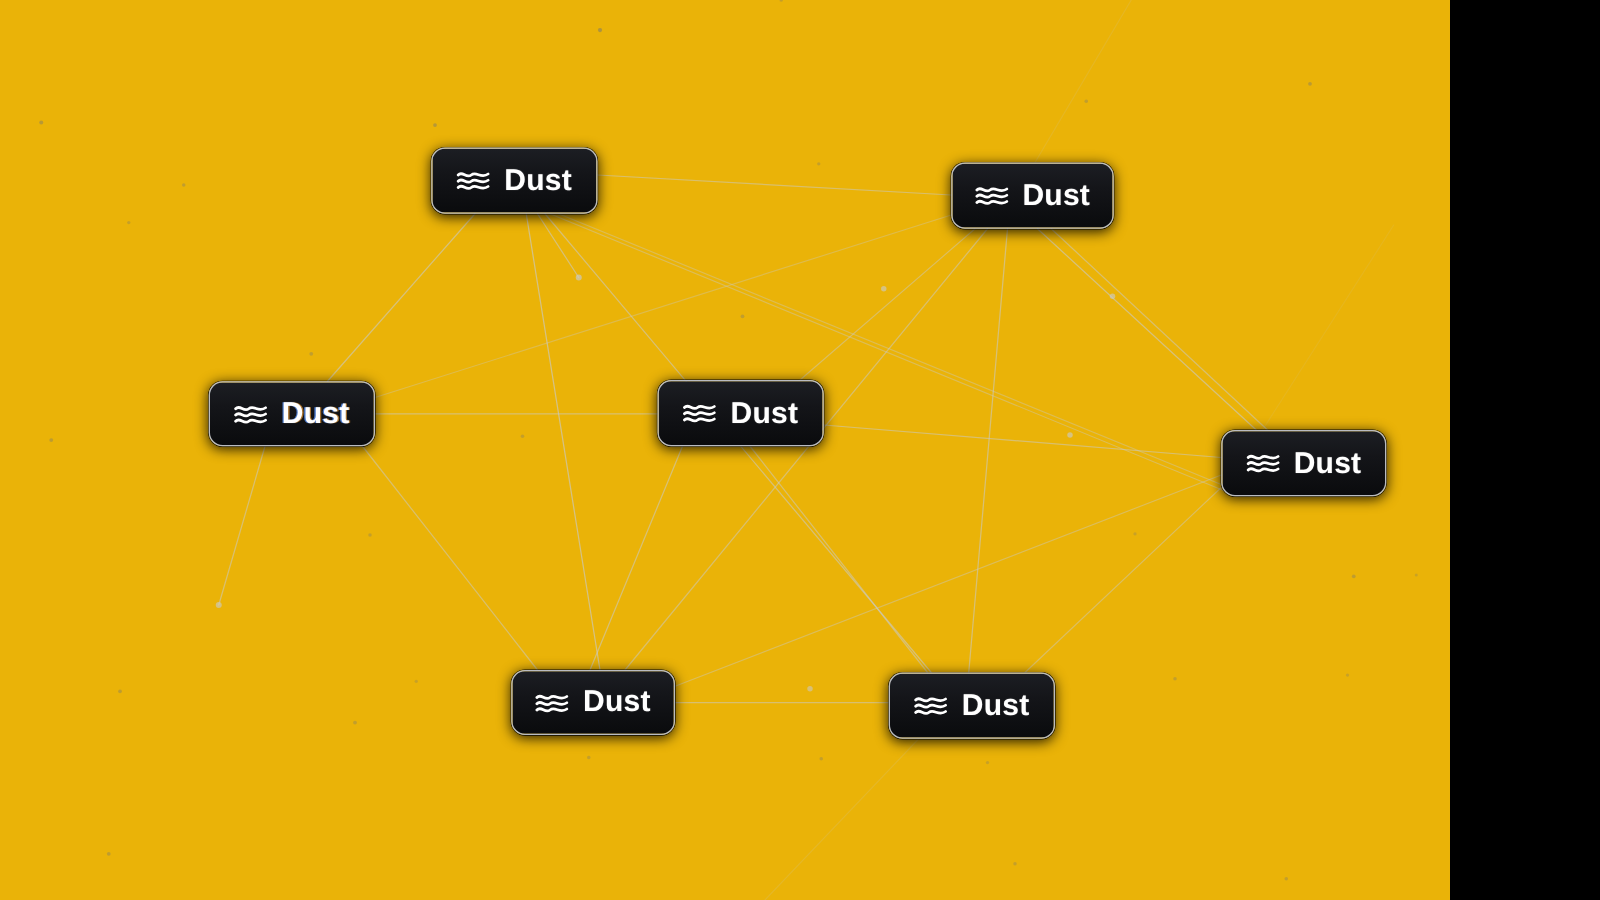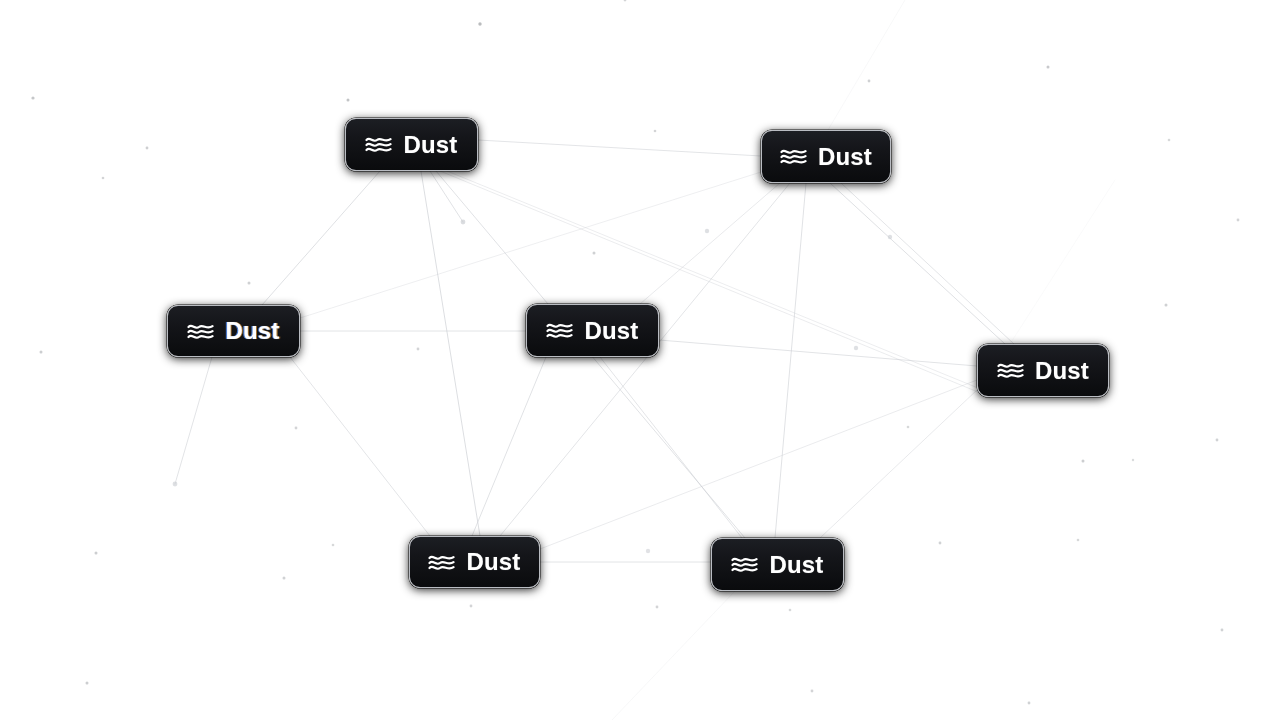--- a/index.html
+++ b/index.html
@@ -9,23 +9,23 @@
     background: #000000;
   }
   body {
     width: 1280px;
     height: 720px;
     overflow: hidden;
     font-family: "Liberation Sans", sans-serif;
   }
   #stage {
     position: relative;
-    width: 1280px;
-    height: 720px;
-    background: #ffffff;
+    width: 1160px;
+    height: 720px;
+    background: #eab308;
     overflow: hidden;
   }
   #edge-layer, #star-layer {
     position: absolute;
     left: 0;
     top: 0;
     width: 1280px;
     height: 720px;
     pointer-events: none;
   }

